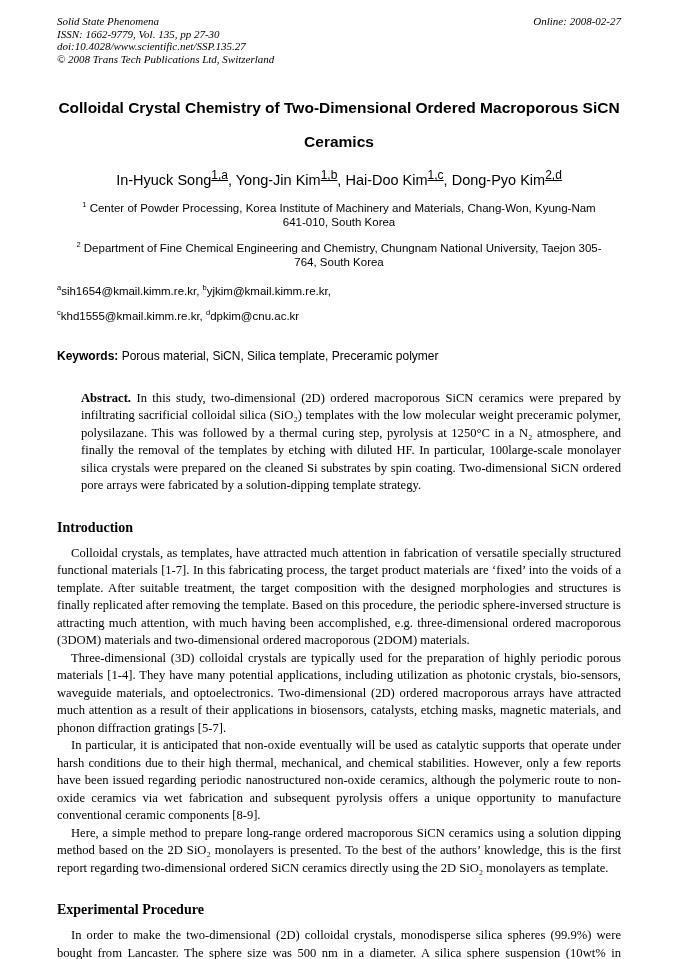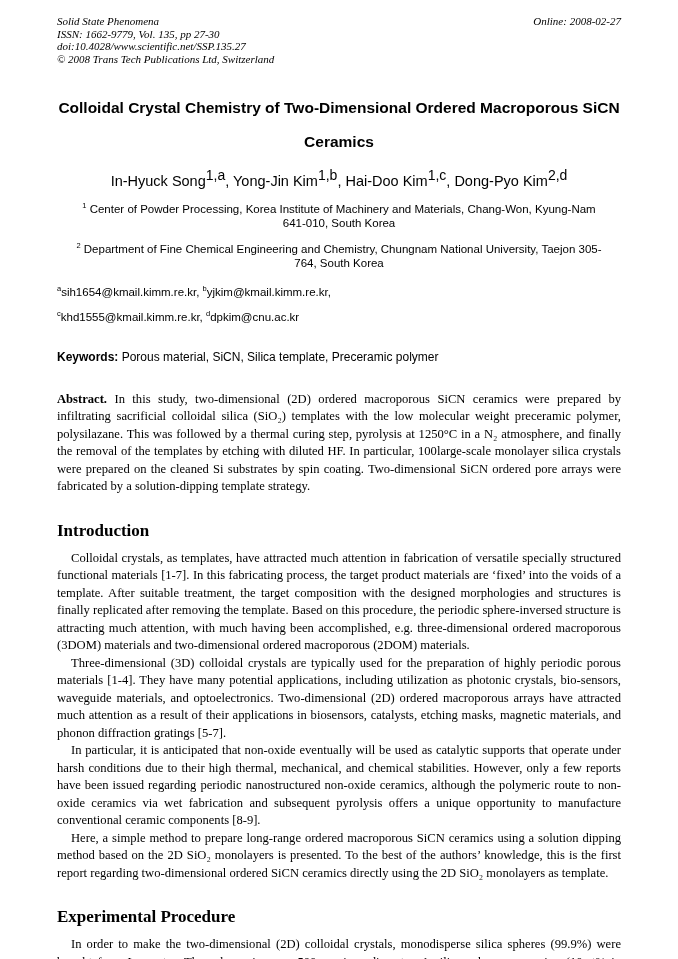--- a/index.html
+++ b/index.html
@@ -32,21 +32,21 @@
     font-family: "Liberation Sans", sans-serif;
     font-weight: bold; font-size: 15.5px; line-height: 34px;
   }
 
   .authors {
     margin: 6px auto 0 auto;
     text-align: center;
     font-family: "Liberation Sans", sans-serif;
     font-size: 14.5px; line-height: 20px;
   }
-  .authors sup { font-size: 14px; }
+  .authors sup { font-size: 12px; text-decoration: underline; }
 
   .affil {
     margin: 8px auto 0 auto;
     max-width: 530px;
     text-align: center;
     font-family: Liberation Sans, sans-serif;
     font-size: 11.5px; line-height: 14px;
   }
   .affil sup { font-size: 7.5px; }
   .affil.second { margin-top: 9px; }
@@ -67,26 +67,26 @@
   }
   .keywords b { font-weight: bold; }
 
   
   .abstract, .para {
     font-family: "Liberation Serif", serif;
     font-size: 12.6px; line-height: 17.5px;
     text-align: justify;
     margin: 0;
   }
-  .abstract { margin-top: 26px; }
+  .abstract { margin-top: 26px; margin-left: 24px; }
   .abstract b { font-weight: bold; }
   .para { text-indent: 14px; }
   .sec-heading {
     font-family: "Liberation Serif", serif;
-    font-weight: bold; font-size: 17px;
+    font-weight: bold; font-size: 14px;
     margin: 25px 0 9px 0;
   }
 </style>
 </head>
 <body>
 
 <div class="page">
 
   <div class="jheader">
     <div class="left">

